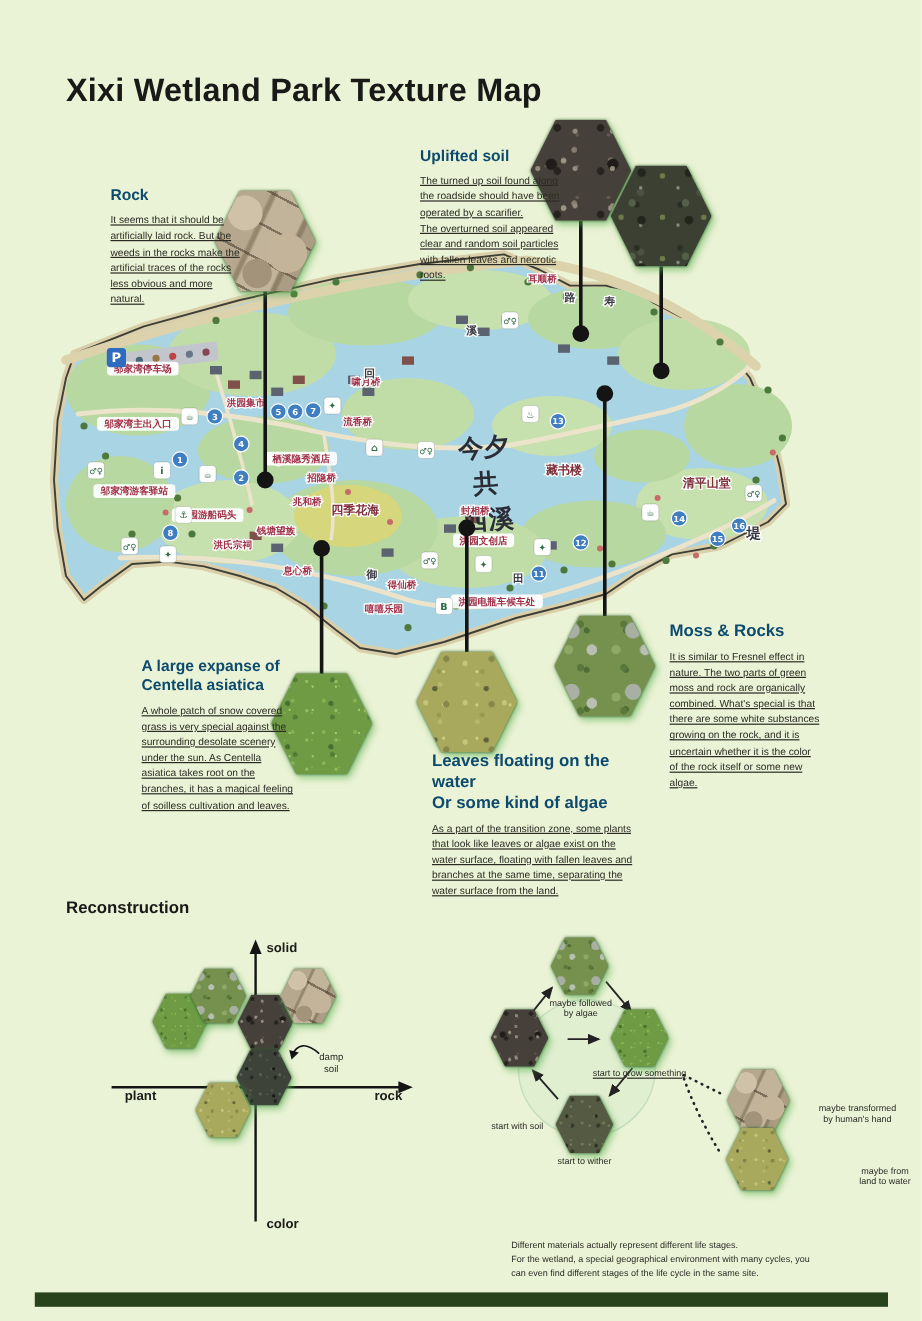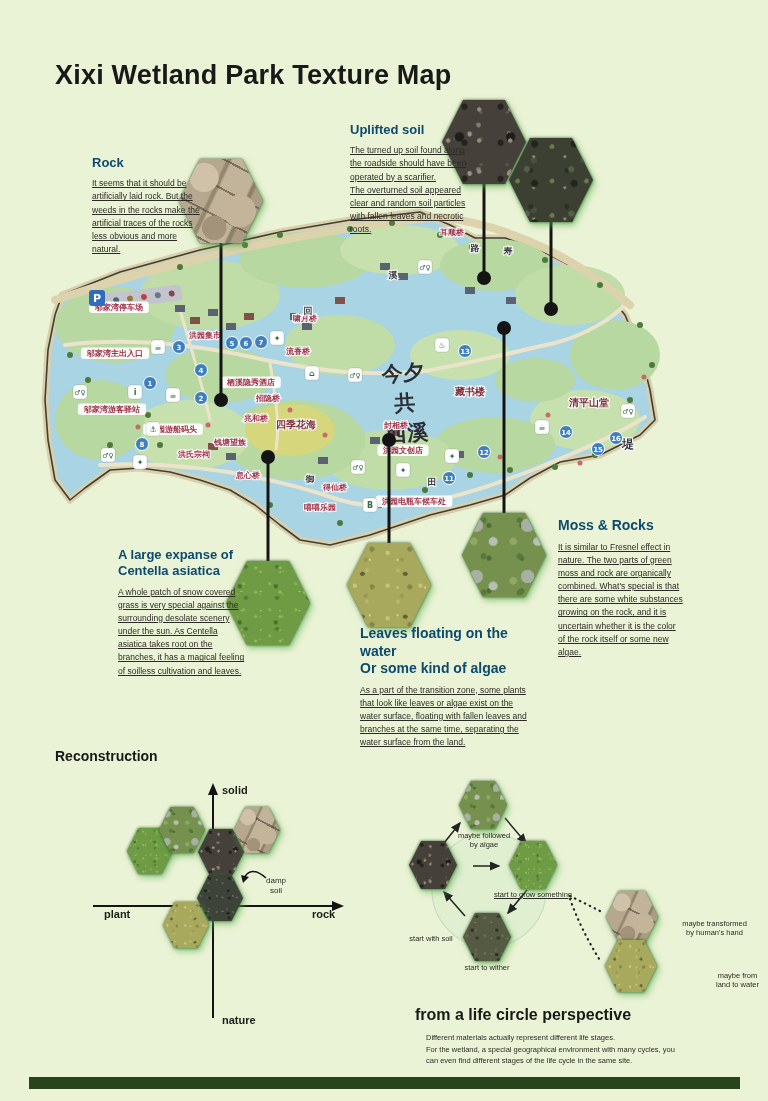--- a/index.html
+++ b/index.html
@@ -437,21 +437,21 @@
     <line x1="13" y1="126" x2="256" y2="126" stroke="#141414" stroke-width="2"></line>
     <polygon points="133,3 128,15 138,15" fill="#141414"></polygon>
     <polygon points="264,126 252,121 252,131" fill="#141414"></polygon>
     <path d="M186,98 Q170,84 163,100" fill="none" stroke="#141414" stroke-width="1.4"></path>
     <polygon points="163,103 161,95 169,97" fill="#141414"></polygon>
   </svg>
 
   <div class="abs axlab" style="left:222px;top:784px;">solid</div>
   <div class="abs axlab" style="left:85px;top:908px;padding-left:19px;">plant</div>
   <div class="abs axlab" style="left:312px;top:908px;">rock</div>
-  <div class="abs axlab" style="left:222px;top:1014px;">nature</div>
+  <div class="abs axlab" style="left:222px;top:1014px;">color</div>
   <div class="abs slab left" style="left:266px;top:876px;font-size:8px;">damp
 soil</div>
 
   <div class="hexw" style="left:127px;top:828px;width:46px;height:46px;">
       <div class="hex tex-grass"></div>
     </div>
   <div class="hexw" style="left:159px;top:807px;width:46px;height:46px;">
       <div class="hex tex-moss"></div>
     </div>
   <div class="hexw" style="left:198px;top:829px;width:46px;height:46px;">
@@ -509,19 +509,18 @@
   <div class="abs slab" style="left:439px;top:831px;width:90px;">maybe followed
 by algae</div>
   <div class="abs slab" style="left:391px;top:890px;width:80px;margin-top:44px;">start with soil</div>
   <div class="abs slab" style="left:477px;top:890px;width:112px;text-decoration:underline;">start to grow something</div>
   <div class="abs slab" style="left:447px;top:963px;width:80px;">start to wither</div>
   <div class="abs slab left" style="left:667px;top:919px;width:95px;">maybe transformed
 by human's hand</div>
   <div class="abs slab left" style="left:690px;top:971px;width:95px;">maybe from
 land to water</div>
 
-  <div class="abs sec-title sm" style="left:415px;top:1006px;">from a life circle perspective</div>
   <div class="abs" style="left:415px;top:1032px;width:330px;font-size:7.5px;line-height:1.55;color:#2b2b24;white-space:pre-line;margin-left:11px;">Different materials actually represent different life stages.
 For the wetland, a special geographical environment with many cycles, you
 can even find different stages of the life cycle in the same site.</div>
 
   <div class="footerbar"></div>
 </div>
 
 </body></html>

